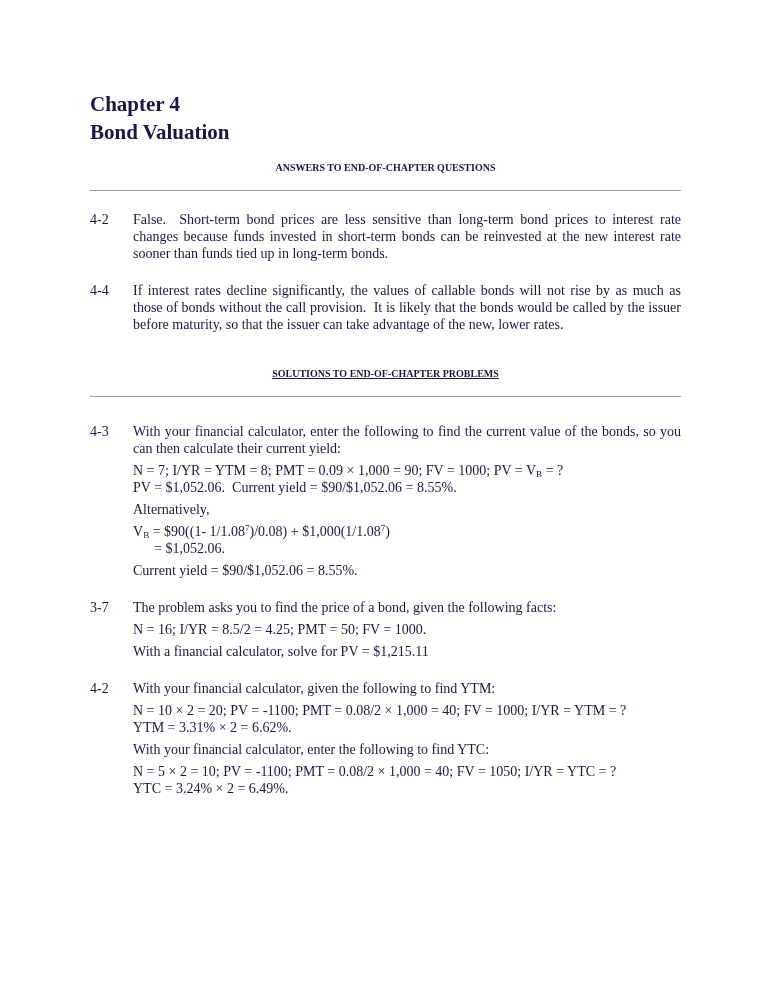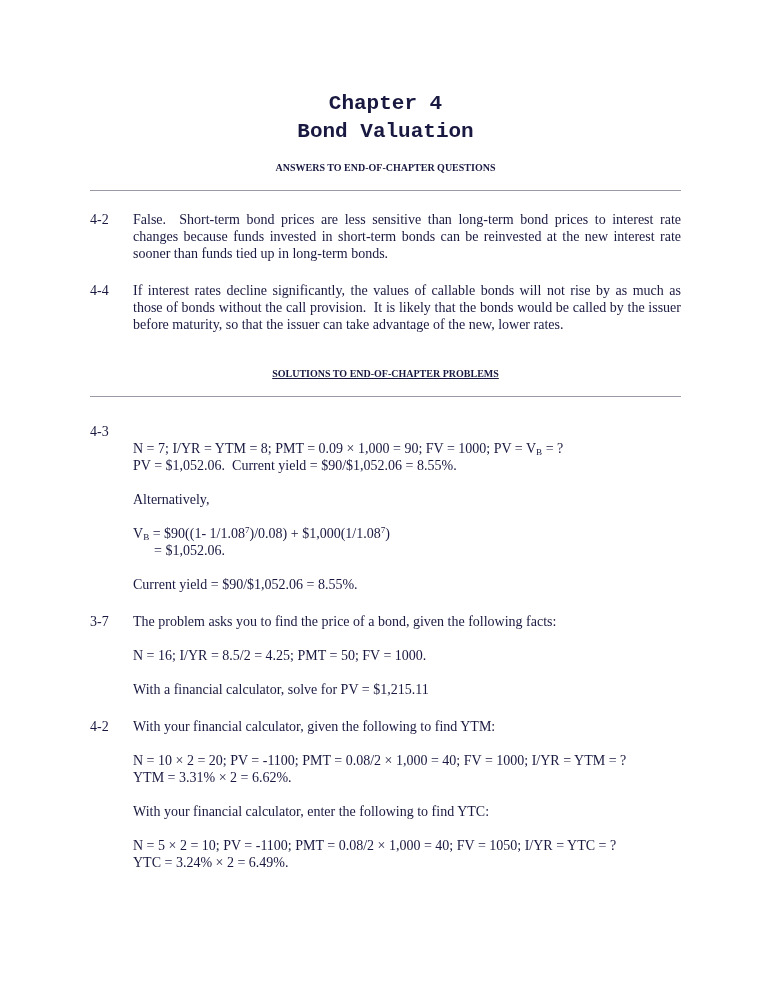--- a/index.html
+++ b/index.html
@@ -8,25 +8,24 @@
     width: 768px;
     height: 994px;
     background: #ffffff;
     font-family: "Liberation Serif", serif;
     color: #181840;
     position: relative;
     overflow: hidden;
   }
   .content { padding: 90px 87px 0 90px; }
   .title {
-    text-align: center;
+    text-align: left;
     font-size: 21px;
     font-weight: bold;
     line-height: 1.35;
-    font-family: Liberation Mono, monospace;
   }
   .section-heading {
     margin-top: 14px;
     text-align: center;
     font-weight: bold;
     font-size: 10px;
     line-height: 1.3;
     border-bottom: 1px solid #9a9aa6;
     padding-bottom: 16px;
   }
@@ -35,21 +34,21 @@
     display: flex;
     margin-top: 20px;
     font-size: 14px;
     line-height: 17px;
   }
   .item.first-problem { margin-top: 26px; }
   .item-num { flex: 0 0 43px; width: 43px; }
   .item-body { flex: 1; min-width: 0; }
   .item-body p { white-space: pre-wrap; }
   .just { text-align: justify; }
-  .gap { margin-top: 17px; }
+  .gap { margin-top: 5px; }
   .indent { padding-left: 21px; }
   sub, sup { font-size: 0.65em; line-height: 0; }
   sub { vertical-align: -0.25em; }
   sup { vertical-align: 0.5em; }
 </style>
 </head>
 <body>
 
 <div class="page">
   <div class="content">
@@ -71,20 +70,21 @@
       <div class="item-body">
         <p class="just">If interest rates decline significantly, the values of callable bonds will not rise by as much as those of bonds without the call provision.  It is likely that the bonds would be called by the issuer before maturity, so that the issuer can take advantage of the new, lower rates.</p>
       </div>
     </div>
 
     <div class="section-heading solutions">SOLUTIONS TO END-OF-CHAPTER PROBLEMS</div>
 
     <div class="item first-problem">
       <div class="item-num">4-3</div>
       <div class="item-body">
+        <p class="just">With your financial calculator, enter the following to find the current value of the bonds, so you can then calculate their current yield:</p>
         <p class="gap"><span>N = 7; I/YR = YTM = 8; PMT = 0.09 × 1,000 = 90; FV = 1000; PV = V</span><sub>B</sub><span> = ?</span></p>
         <p>PV = $1,052.06.  Current yield = $90/$1,052.06 = 8.55%.</p>
         <p class="gap">Alternatively,</p>
         <p class="gap"><span>V</span><sub>B</sub><span> = $90((1- 1/1.08</span><sup>7</sup><span>)/0.08) + $1,000(1/1.08</span><sup>7</sup><span>)</span></p>
         <p class="indent">= $1,052.06.</p>
         <p class="gap">Current yield = $90/$1,052.06 = 8.55%.</p>
       </div>
     </div>
 
     <div class="item">

